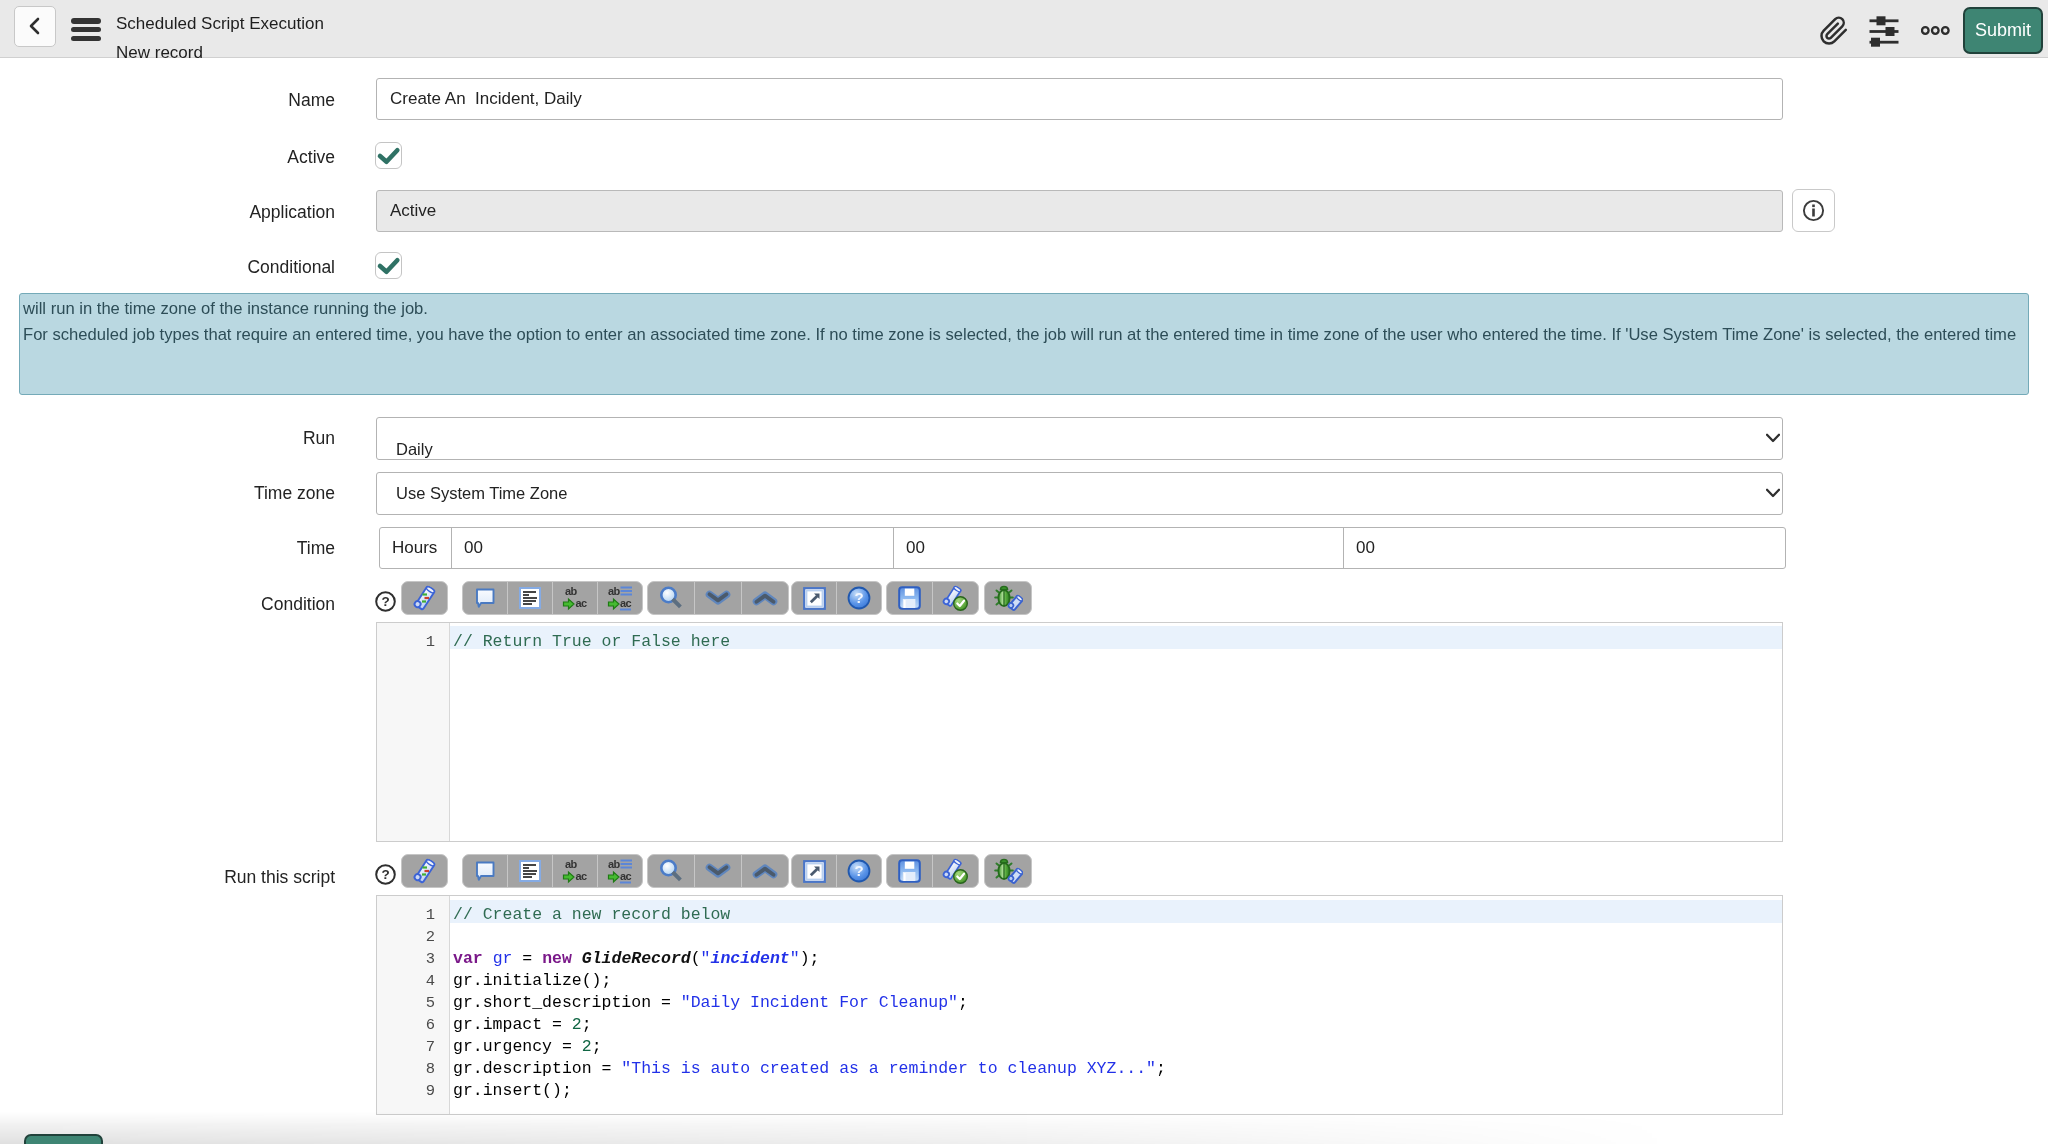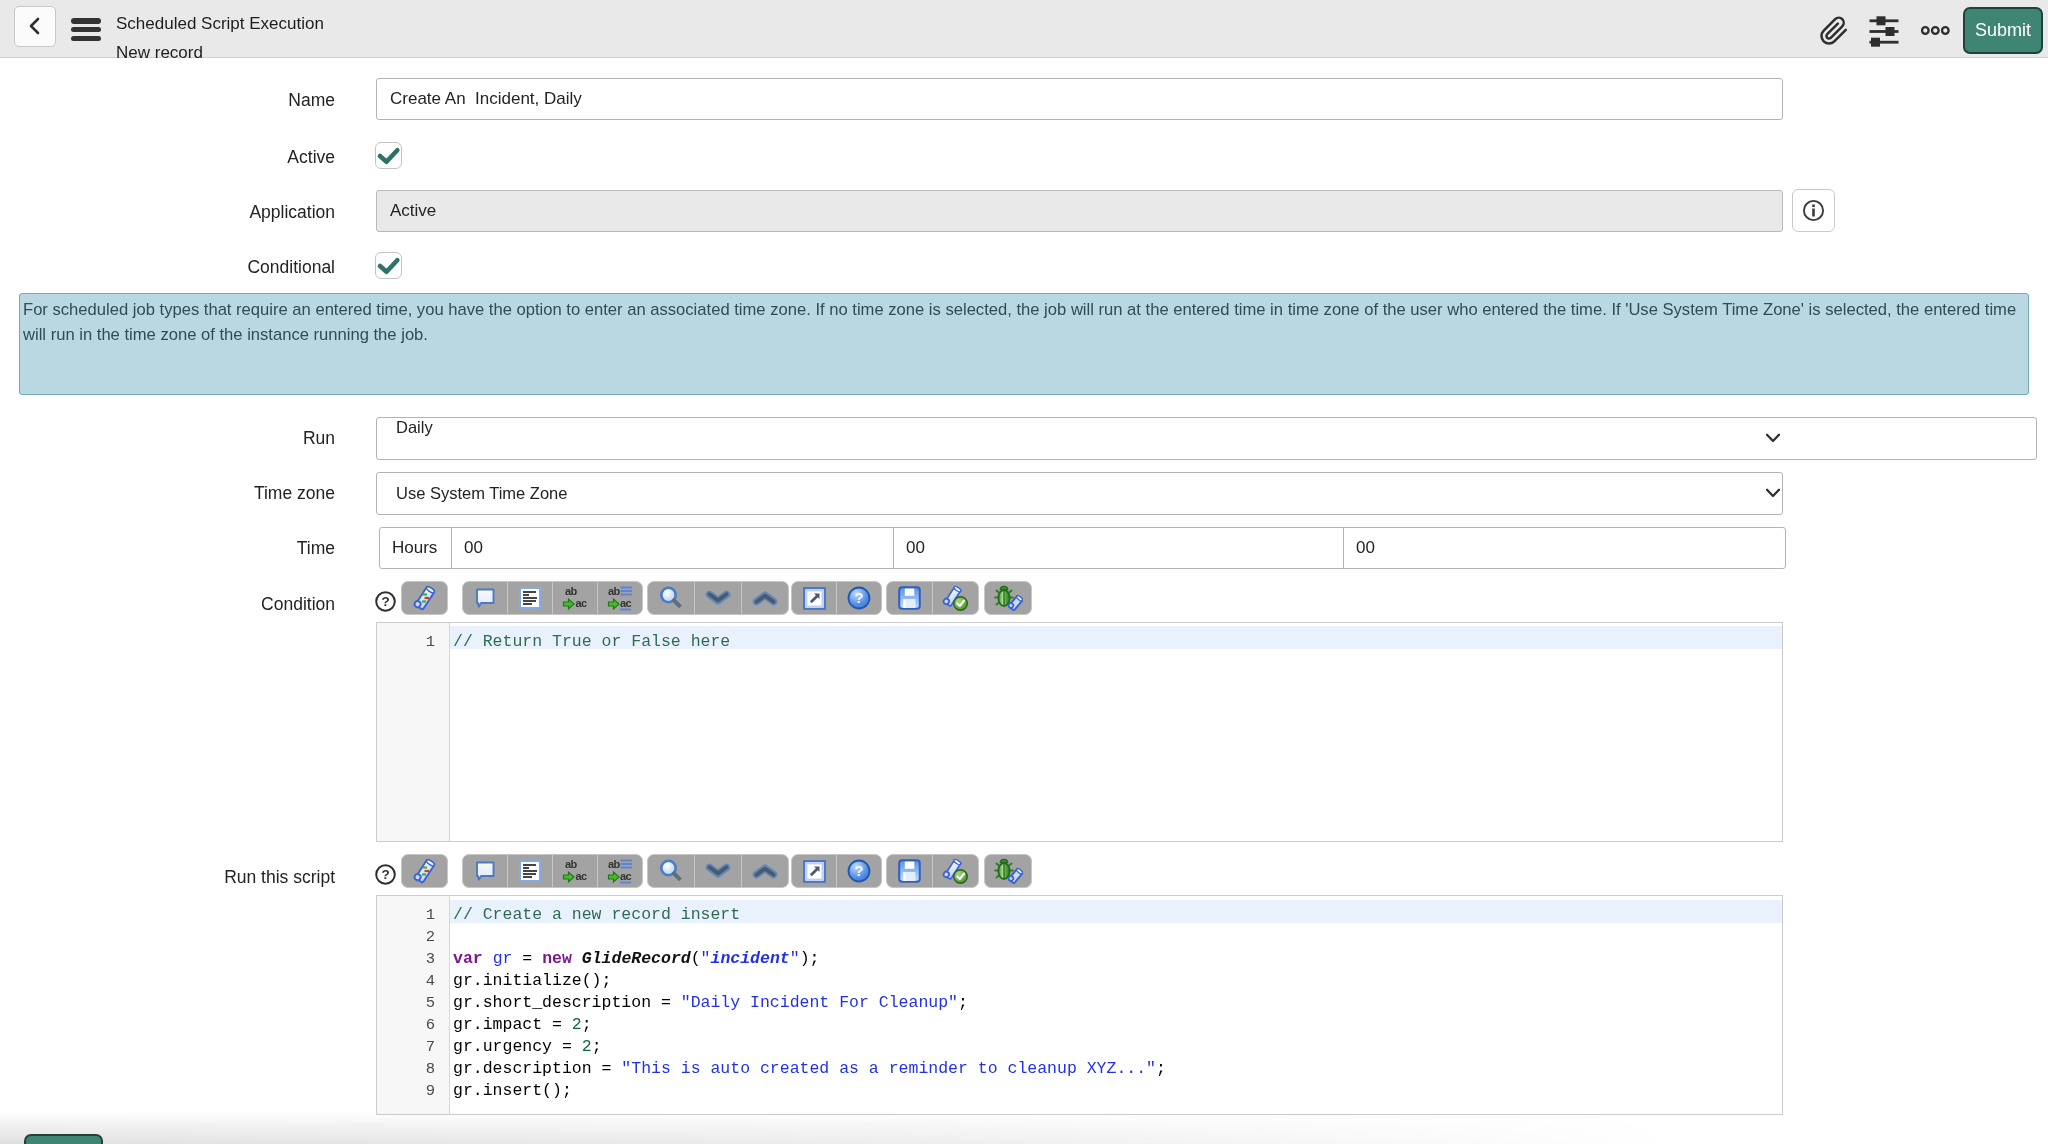--- a/index.html
+++ b/index.html
@@ -83,26 +83,26 @@
   <rect x="10.2" y="5.5" width="2.6" height="2.6" fill="#3c3c3c"></rect>
 </svg>
 
 <div class="abs label" style="top:257px;">Conditional</div>
 <div class="abs" style="left:375px;top:252px;width:27px;height:27px;border:1px solid #c4c4c4;border-radius:6px;box-sizing:border-box;"></div>
 <svg class="abs" style="left:375px;top:252px;" width="27" height="27" viewBox="0 0 27 27">
   <polyline points="5,14 11.5,19.8 22.3,8.2" fill="none" stroke="#2f7265" stroke-width="4.6" stroke-linecap="round" stroke-linejoin="round"></polyline>
 </svg>
 
 <div class="abs" style="left:19px;top:293px;width:2010px;height:102px;background:#bad8e1;border:1.5px solid #74aab8;border-radius:3px;box-sizing:border-box;color:#2d4d57;font-size:16.6px;">
+  <div style="margin:5px 0 0 3px;white-space:nowrap;">will run in the time zone of the instance running the job.</div>
   <div style="margin:6px 0 0 3px;white-space:nowrap;">For scheduled job types that require an entered time, you have the option to enter an associated time zone. If no time zone is selected, the job will run at the entered time in time zone of the user who entered the time. If 'Use System Time Zone' is selected, the entered time</div>
-  <div style="margin:5px 0 0 3px;white-space:nowrap;">will run in the time zone of the instance running the job.</div>
 </div>
 
 <div class="abs label" style="top:428px;">Run</div>
-<div class="abs" style="left:376px;top:417px;width:1661px;height:43px;border:1px solid #b3b3b3;border-radius:3px;box-sizing:border-box;display:flex;align-items:flex-start;">
+<div class="abs" style="left:376px;top:417px;width:1407px;height:43px;border:1px solid #b3b3b3;border-radius:3px;box-sizing:border-box;display:flex;align-items:flex-end;">
     <span style="margin-left:19px;font-size:16.5px;color:#232323;">Daily</span>
   </div>
 <svg class="abs" style="left:1766px;top:433px;" width="14" height="11" viewBox="0 0 14 11">
   <polyline points="1,1.8 7,8 13,1.8" fill="none" stroke="#2f2f2f" stroke-width="2.3" stroke-linecap="round" stroke-linejoin="round"></polyline>
 </svg>
 
 <div class="abs label" style="top:483px;">Time zone</div>
 <div class="abs" style="left:376px;top:472px;width:1407px;height:43px;border:1px solid #b3b3b3;border-radius:3px;box-sizing:border-box;display:flex;align-items:center;">
     <span style="margin-left:19px;font-size:16.5px;color:#232323;">Use System Time Zone</span>
   </div>
@@ -511,21 +511,21 @@
 <circle cx="19.5" cy="22.5" r="2.4" fill="#b9cdf2" stroke="#3b63cf" stroke-width="1.7"></circle>
 </g>
 </svg>
     </div>
   </div>
 
 <div class="abs" style="left:376px;top:895px;width:1407px;height:220px;border:1px solid #cccccc;box-sizing:border-box;background:#ffffff;">
   <div class="abs" style="left:0;top:0;width:72px;height:218px;background:#f7f7f7;border-right:1px solid #d8d8d8;"></div>
   <div class="abs" style="left:73px;top:4px;width:1332px;height:23px;background:#e9f2fc;"></div>
   <div class="abs gut" style="left:0;top:8px;width:58px;">1<br>2<br>3<br>4<br>5<br>6<br>7<br>8<br>9</div>
-  <div class="abs mono" style="left:76px;top:8px;"><span class="cmt">// Create a new record insert</span>
+  <div class="abs mono" style="left:76px;top:8px;"><span class="cmt">// Create a new record below</span>
 
 <span class="kw">var</span> <span class="def">gr</span> = <span class="kw">new</span> <span class="cls">GlideRecord</span>(<span class="str">"</span><span class="tbl">incident</span><span class="str">"</span>);
 gr.initialize();
 gr.short_description = <span class="str">"Daily Incident For Cleanup"</span>;
 gr.impact = <span class="num">2</span>;
 gr.urgency = <span class="num">2</span>;
 gr.description = <span class="str">"This is auto created as a reminder to cleanup XYZ..."</span>;
 gr.insert();</div>
 </div>
 

